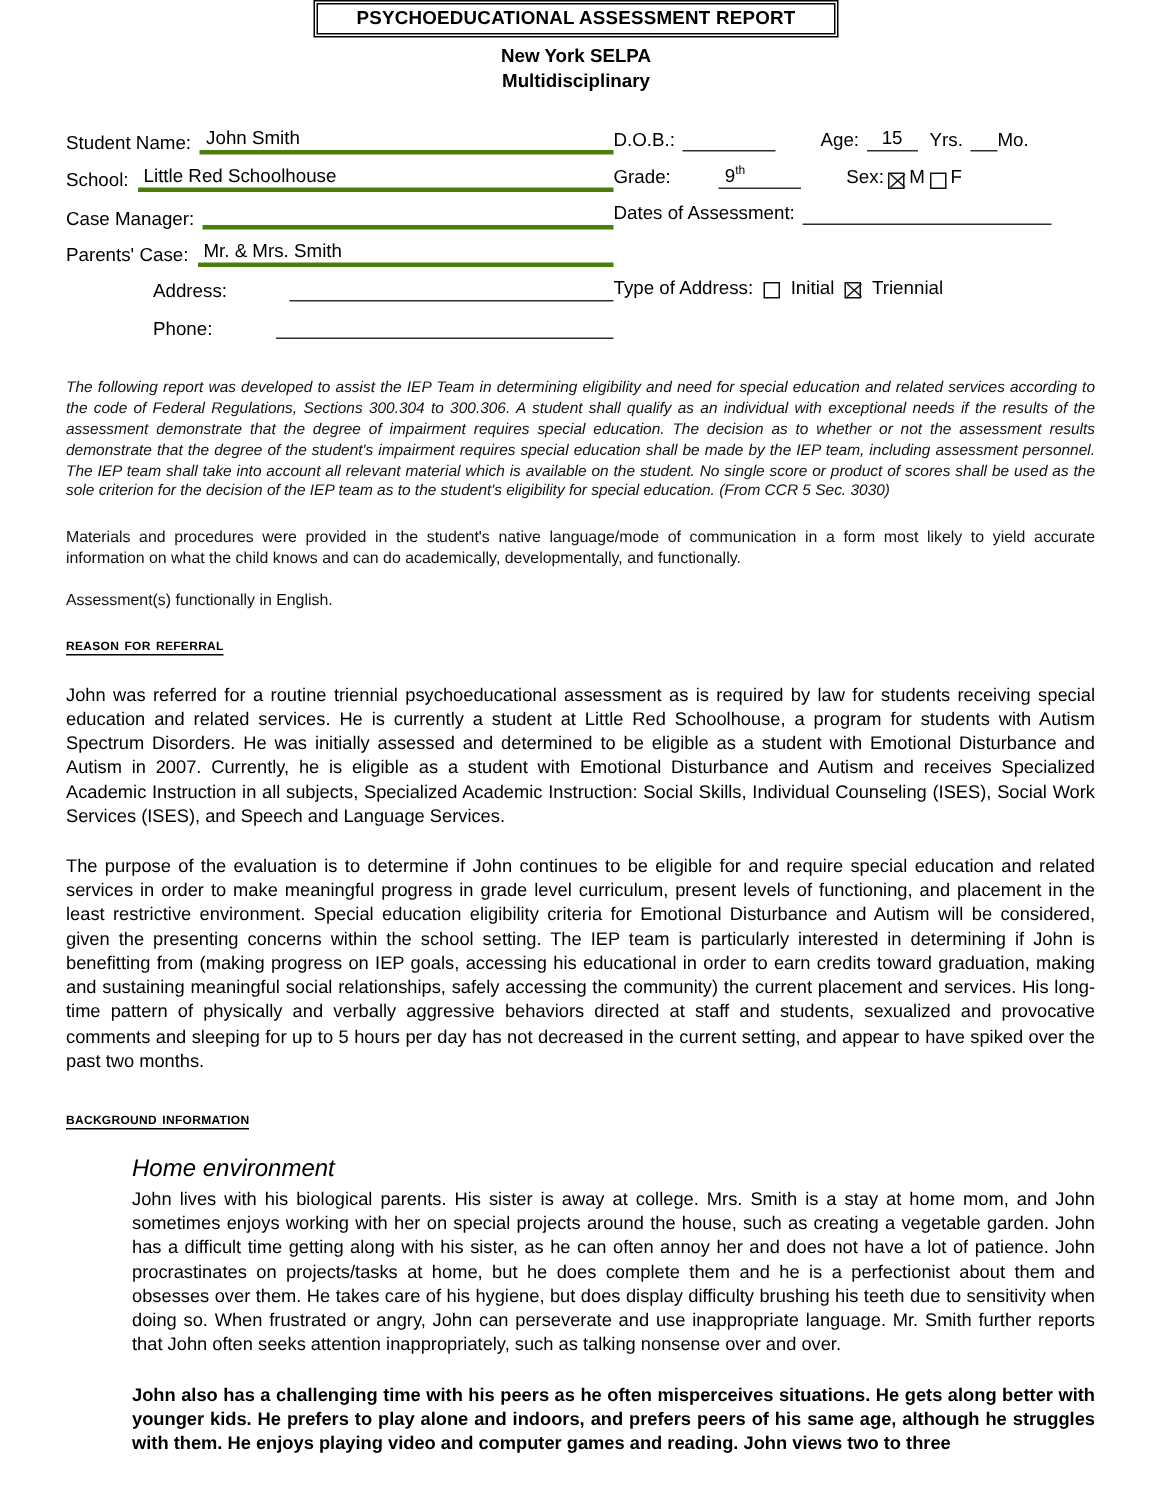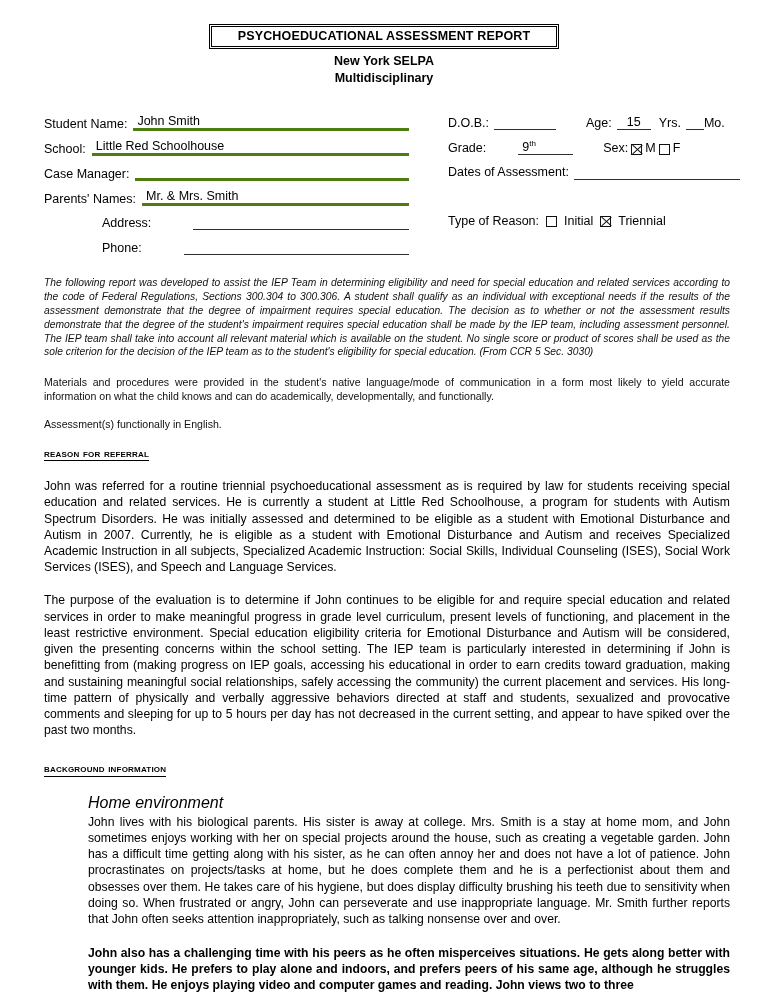--- a/index.html
+++ b/index.html
@@ -18,21 +18,20 @@
   .page {
     width: 768px;
     height: 994px;
     position: relative;
     padding: 0;
     box-sizing: border-box;
   }
 
   
   .title-wrap {
-    padding-top: 24px;
     text-align: center;
   }
   .title-box {
     display: inline-block;
     border: 3px double #000;
     padding: 2px 26px 3px 26px;
     font-size: 12.5px;
     font-weight: bold;
     letter-spacing: 0.15px;
     line-height: 1.15;
@@ -47,23 +46,22 @@
 
   
   .form-area {
     position: relative;
     margin-top: 24px;
     padding: 0 38px 0 44px;
     font-size: 12.5px;
   }
   .form-row {
     display: flex;
-    align-items: center;
+    align-items: flex-start;
     height: 25px;
-    gap: 39px;
   }
   .form-left {
     width: 365px;
     display: flex;
     align-items: flex-end;
     flex: none;
   }
   .form-right {
     display: flex;
     align-items: flex-end;
@@ -250,33 +248,33 @@
         <span class="fill empty"></span>
       </div>
       <div class="form-right">
         <span class="lbl">Dates of Assessment:</span>
         <span class="fixed-fill" style="width:160px"></span>
       </div>
     </div>
 
     <div class="form-row">
       <div class="form-left">
-        <span class="lbl">Parents' Names:</span>
+        <span class="lbl">Parents' Case:</span>
         <span class="fill">Mr. &amp; Mrs. Smith</span>
       </div>
       <div class="form-right"></div>
     </div>
 
     <div class="form-row">
       <div class="form-left">
         <span class="lbl indent-lbl">Address:</span>
         <span class="addr-fill"></span>
       </div>
       <div class="form-right" style="align-items:center;padding-bottom:2px">
-        <span class="lbl">Type of Reason:</span>
+        <span class="lbl">Type of Address:</span>
         <span class="cbox" style="margin-left:7px"></span>
         <span class="lbl" style="margin-left:4px">Initial</span>
         <span class="cbox checked" style="margin-left:7px"></span>
         <span class="lbl" style="margin-left:4px">Triennial</span>
       </div>
     </div>
 
     <div class="form-row">
       <div class="form-left">
         <span class="lbl indent-lbl">Phone:</span>

